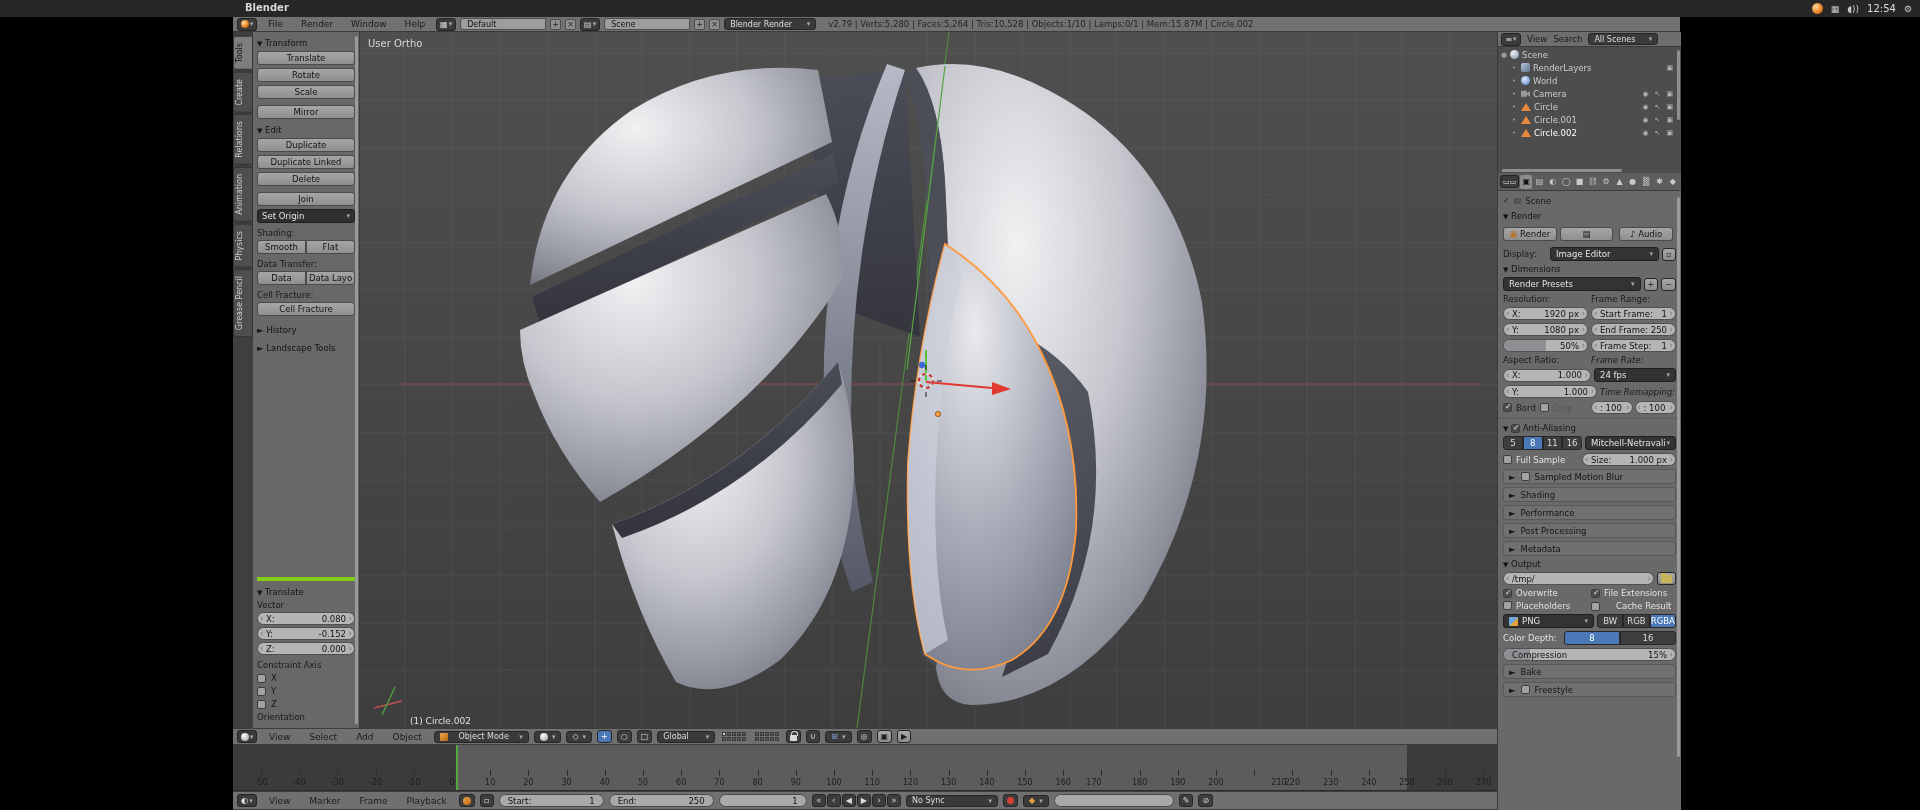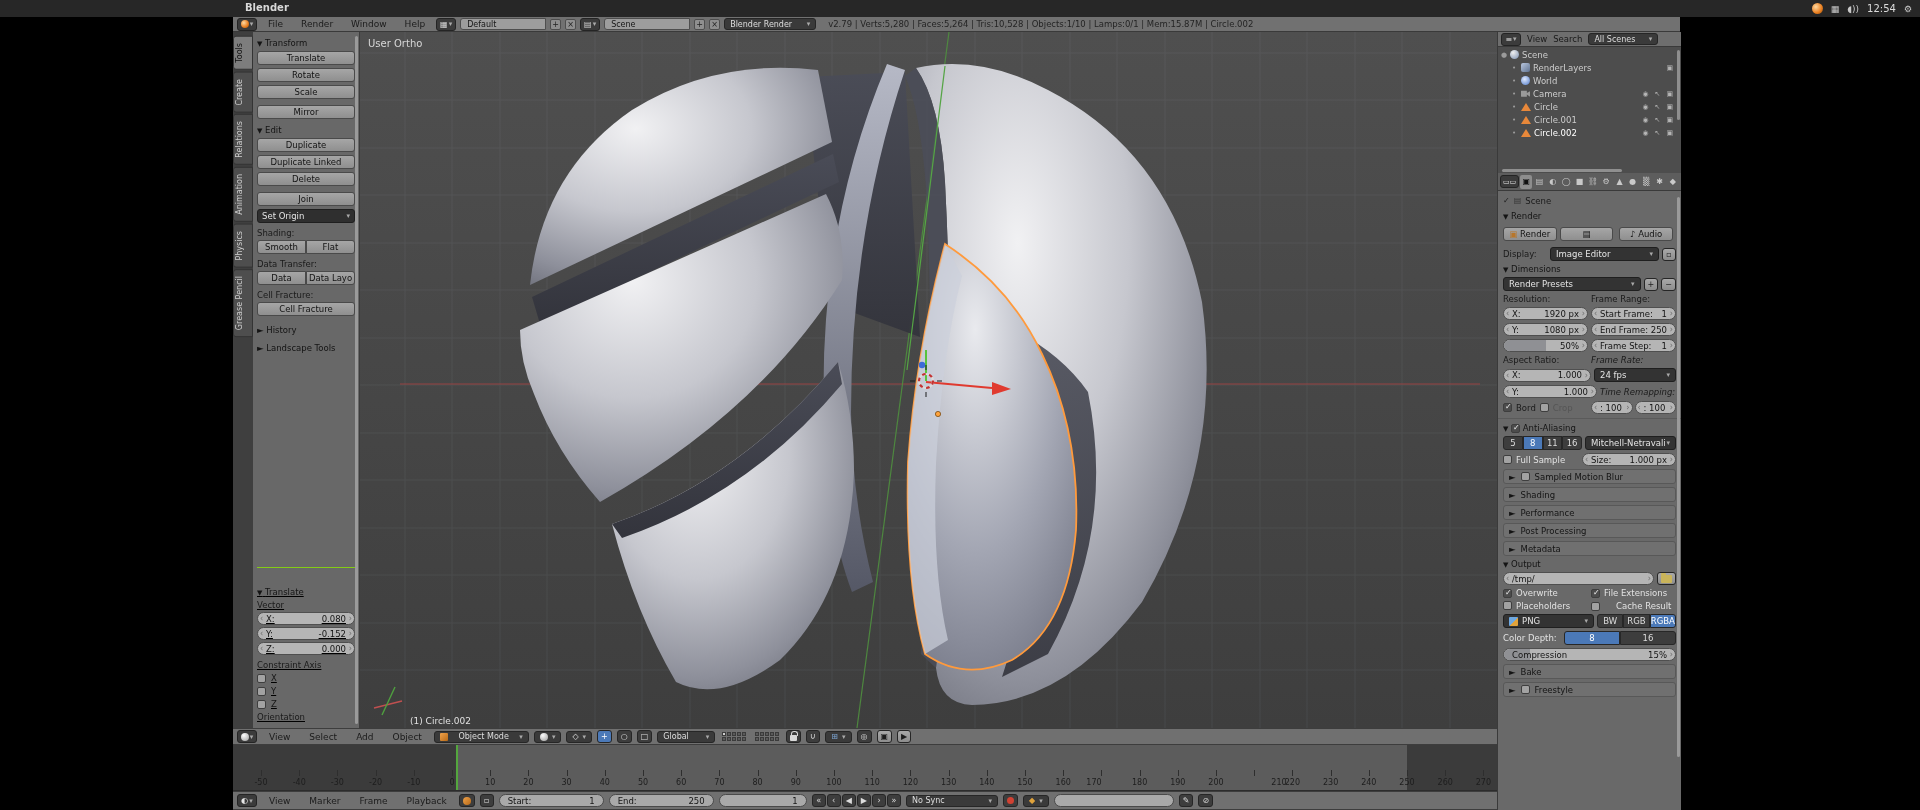--- a/index.html
+++ b/index.html
@@ -43,21 +43,21 @@
   .btn-row { display:flex; gap:0; margin-bottom:3px; }
   .btn-row .btn { margin:0; border-radius:0; flex:1; }
   .btn-row .btn:first-child { border-radius:3px 0 0 3px; }
   .btn-row .btn:last-child { border-radius:0 3px 3px 0; }
   .btn-darkdd { display:flex; width:100%; background:#2f2f2f; border:1px solid #1f1f1f; border-radius:3px; height:14px; align-items:center; justify-content:space-between; color:#e3e3e3; font-size:8.5px; padding:0 4px; margin-bottom:3px; }
   .mini-label { color:#1a1a1a; margin:2px 0 2px 0; }
   .collapsed-h { font-size:8.5px; color:#141414; margin:6px 0 2px 0; }
   .spacer { flex:1; }
 
   
-  .op-panel { border-top:1px solid #84cc16; padding-top:16px; padding-bottom:4px;text-decoration:underline; }
+  .op-panel { border-top:4px solid #84cc16; padding-top:3px; padding-bottom:4px; }
   .pill { display:flex; justify-content:space-between; align-items:center; background:#b5b5b5; border:1px solid #4f4f4f; border-radius:7px; height:13px; font-size:8.5px; color:#141414; padding:0 8px; margin-bottom:2px; position:relative; }
   .pill::before { content:"‹"; position:absolute; left:2px; color:#6d6d6d; font-size:8px; }
   .pill::after  { content:"›"; position:absolute; right:2px; color:#6d6d6d; font-size:8px; }
   .chk-row { display:flex; align-items:center; gap:5px; margin:3px 0; color:#161616; }
   .chk { width:9px; height:9px; background:#a2a2a2; border:1px solid #3e3e3e; border-radius:2px; position:relative; flex:0 0 auto; }
   .chk.on { background:#4c4c4c; }
   .chk.on::after { content:"✓"; position:absolute; left:1px; top:-2px; font-size:8px; color:#efefef; }
 
   
   .viewport { flex:1; position:relative; background:linear-gradient(#4f4f4f,#3e3e3e); overflow:hidden; }

